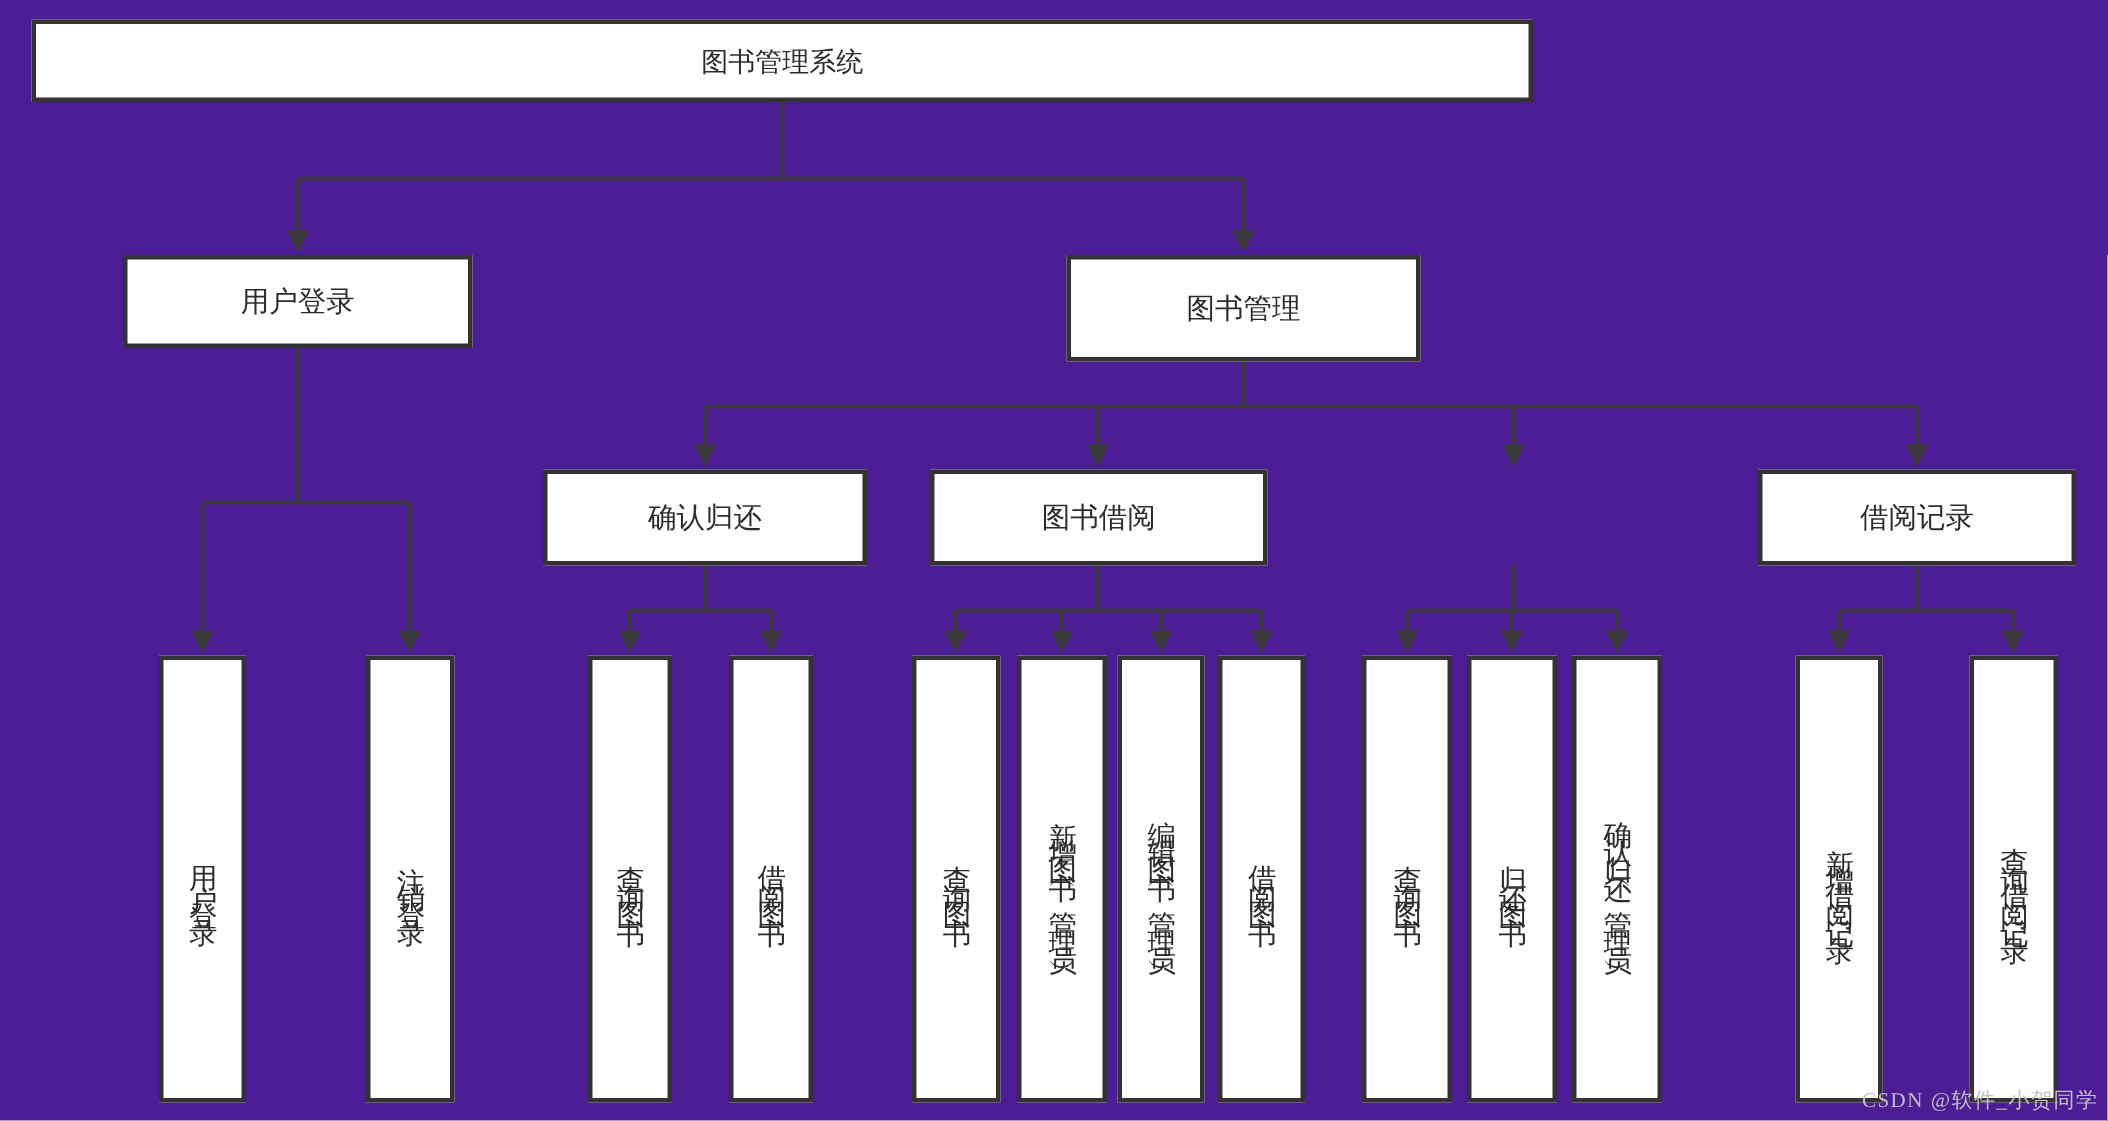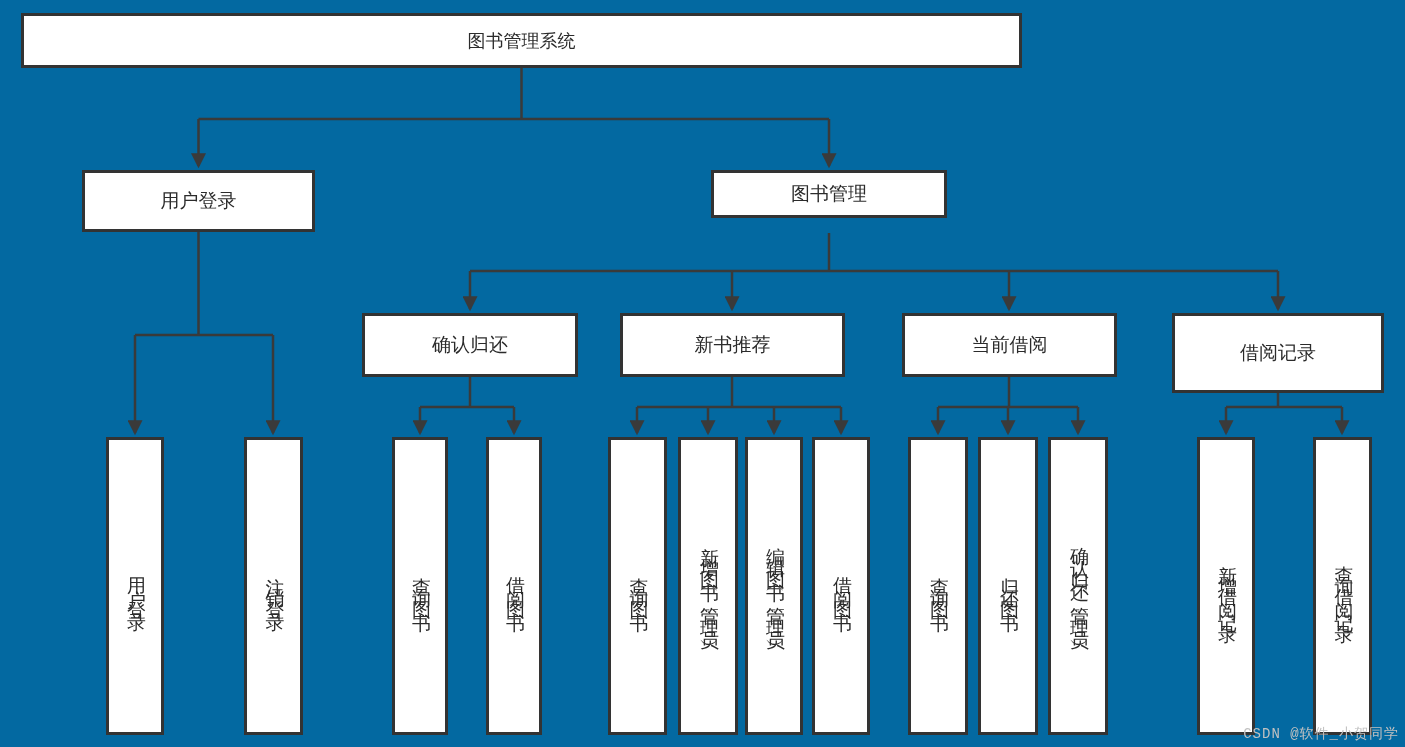--- a/index.html
+++ b/index.html
@@ -1,20 +1,20 @@
 <!DOCTYPE html>
 <html><head>
 <meta charset="utf-8">
 <style>
   html,body{margin:0;padding:0;background:#ffffff;}
   #canvas{
     position:relative;
     width:1405px;height:747px;
-    background:#0369a1;
-    font-family:Liberation Mono, monospace;
+    background:#4c1d95;
+    font-family:Liberation Serif, serif;
     overflow:hidden;
   }
   .node{
     position:absolute;
     box-sizing:border-box;
     border:3px solid #333333;
     background:#ffffff;
     display:flex;
     align-items:center;
     justify-content:center;
@@ -114,26 +114,25 @@
       <path d="M1278 377 V407"></path>
       <path d="M1226 407 H1342"></path>
       <path d="M1226 407 V433" marker-end="url(#arrow)"></path>
       <path d="M1342 407 V433" marker-end="url(#arrow)"></path>
     </g>
   </svg>
 
   <div class="node root" style="left:21px;top:13px;width:1001px;height:55px;">图书管理系统</div>
 
   <div class="node" style="left:82px;top:170px;width:233px;height:62px;">用户登录</div>
-  <div class="node" style="left:711px;top:170px;width:236px;height:48px;">图书管理</div>
+  <div class="node" style="left:711px;top:170px;width:236px;height:71px;">图书管理</div>
 
   <div class="node" style="left:362px;top:313px;width:216px;height:64px;">确认归还</div>
-  <div class="node" style="left:620px;top:313px;width:225px;height:64px;">新书推荐</div>
-  <div class="node" style="left:902px;top:313px;width:215px;height:64px;">当前借阅</div>
-  <div class="node" style="left:1172px;top:313px;width:212px;height:80px;">借阅记录</div>
+  <div class="node" style="left:620px;top:313px;width:225px;height:64px;">图书借阅</div>
+  <div class="node" style="left:1172px;top:313px;width:212px;height:64px;">借阅记录</div>
 
   <div class="node leaf" style="left:106px;width:58px;">用户登录</div>
   <div class="node leaf" style="left:244px;width:59px;">注销登录</div>
 
   <div class="node leaf" style="left:392px;width:56px;">查询图书</div>
   <div class="node leaf" style="left:486px;width:56px;">借阅图书</div>
 
   <div class="node leaf" style="left:608px;width:59px;">查询图书</div>
   <div class="node leaf" style="left:678px;width:60px;">新增图书（管理员）</div>
   <div class="node leaf" style="left:745px;width:58px;">编辑图书（管理员）</div>

